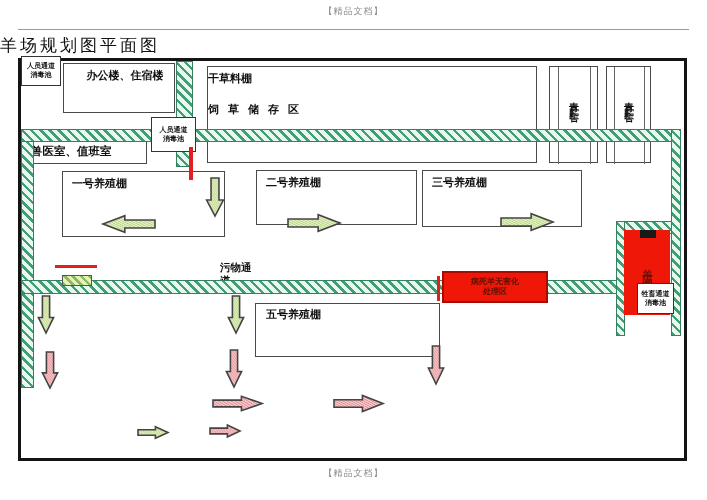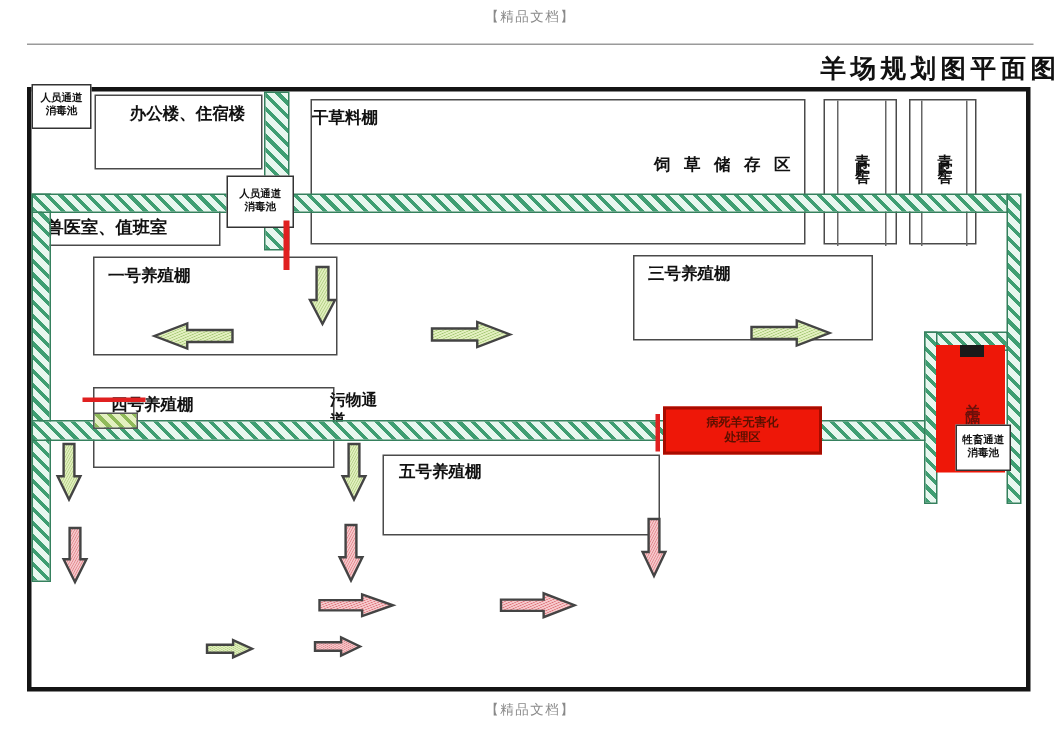--- a/index.html
+++ b/index.html
@@ -1,20 +1,20 @@
 <!DOCTYPE html>
 <html><head>
 <meta charset="utf-8">
 <style>
   html,body{margin:0;padding:0;background:#fff;}
   .stage{position:relative;width:707px;height:500px;background:#fff;overflow:hidden;
          font-family:"Liberation Sans","DejaVu Sans",sans-serif;color:#111;}
   .abs{position:absolute;box-sizing:border-box;}
   .watermark{width:100%;text-align:center;font-size:9px;color:#8a8a8a;letter-spacing:1px;}
-  .title{width:100%;text-align:right;font-size:17px;font-weight:bold;letter-spacing:3px;
+  .title{width:100%;text-align:left;font-size:17px;font-weight:normal;letter-spacing:3px;
          font-family:"Liberation Serif","DejaVu Serif",serif;}
   .divider{border-top:1px solid #9a9a9a;}
   .farm-border{border:3px solid #141414;z-index:0;}
   .bldg{border:1.5px solid #4a4a4a;background:transparent;z-index:1;}
   .bldg .lbl{font-size:11px;font-weight:bold;white-space:nowrap;}
   .road{background:repeating-linear-gradient(45deg,#3f9e72 0px,#3f9e72 2.5px,#e8f7ef 2.5px,#e8f7ef 6.5px);
         border:1px solid #35805d;z-index:2;}
   .whitebox{background:#fff;border:1.5px solid #333;display:flex;flex-direction:column;
             align-items:center;justify-content:center;text-align:center;line-height:1.25;
             font-size:7px;font-weight:bold;z-index:3;}
@@ -49,21 +49,21 @@
   <div class="abs title" style="left:0;top:34px;">羊场规划图平面图</div>
 
   <div class="abs farm-border" style="left:18px;top:58px;width:669px;height:403px;"></div>
 
   <div class="abs bldg" style="left:63px;top:63px;width:112px;height:50px;">
     <div class="lbl" style="margin:4px 0 0 12px;text-align:center;">办公楼、住宿楼</div>
   </div>
 
   <div class="abs bldg" style="left:207px;top:66px;width:330px;height:97px;">
     <div class="lbl" style="text-align:left;margin-top:4px;">干草料棚</div>
-    <div class="lbl" style="text-align:right;margin-top:16px;letter-spacing:9px;">饲草储存区</div>
+    <div class="lbl" style="text-align:left;margin-top:16px;letter-spacing:9px;">饲草储存区</div>
   </div>
 
   <div class="abs bldg center-flex" style="left:549px;top:66px;width:49px;height:97px;">
     <div class="abs" style="left:8px;top:0;width:0;height:97px;border-left:1px solid #666;"></div>
     <div class="abs" style="left:40px;top:0;width:0;height:97px;border-left:1px solid #666;"></div>
     <div class="vtext" style="margin-bottom:26px;">青贮窖</div>
   </div>
 
   <div class="abs bldg center-flex" style="left:606px;top:66px;width:45px;height:97px;">
     <div class="abs" style="left:7px;top:0;width:0;height:97px;border-left:1px solid #666;"></div>
@@ -71,25 +71,25 @@
     <div class="vtext" style="margin-bottom:26px;">青贮窖</div>
   </div>
 
   <div class="abs bldg" style="left:25px;top:137px;width:122px;height:27px;">
     <div class="lbl" style="margin:6px 0 0 5px;font-size:11.5px;">兽医室、值班室</div>
   </div>
 
   <div class="abs bldg" style="left:62px;top:171px;width:163px;height:66px;">
     <div class="lbl" style="margin:4px 0 0 9px;font-family:Liberation Mono, monospace;">一号养殖棚</div>
   </div>
+  <div class="abs bldg" style="left:256px;top:170px;width:161px;height:55px;">
+    <div class="lbl" style="margin:4px 0 0 9px;">二号养殖棚</div>
+  </div>
   <div class="abs bldg" style="left:422px;top:170px;width:160px;height:57px;">
     <div class="lbl" style="margin:4px 0 0 9px;">三号养殖棚</div>
-  </div>
-  <div class="abs bldg" style="left:62px;top:258px;width:161px;height:54px;">
-    <div class="lbl" style="margin:3px 0 0 11px;">四号养殖棚</div>
   </div>
   <div class="abs bldg" style="left:255px;top:259px;width:185px;height:54px;margin-top:44px;">
     <div class="lbl" style="margin:3px 0 0 10px;">五号养殖棚</div>
   </div>
 
   <div class="abs lblfree" style="left:220px;top:261px;width:36px;font-size:10.5px;line-height:13px;">污物通道</div>
 
   <div class="abs road" style="left:21px;top:129px;width:13px;height:259px;"></div>
   <div class="abs road" style="left:21px;top:129px;width:651px;height:13px;"></div>
   <div class="abs road" style="left:176px;top:61px;width:17px;height:106px;"></div>

